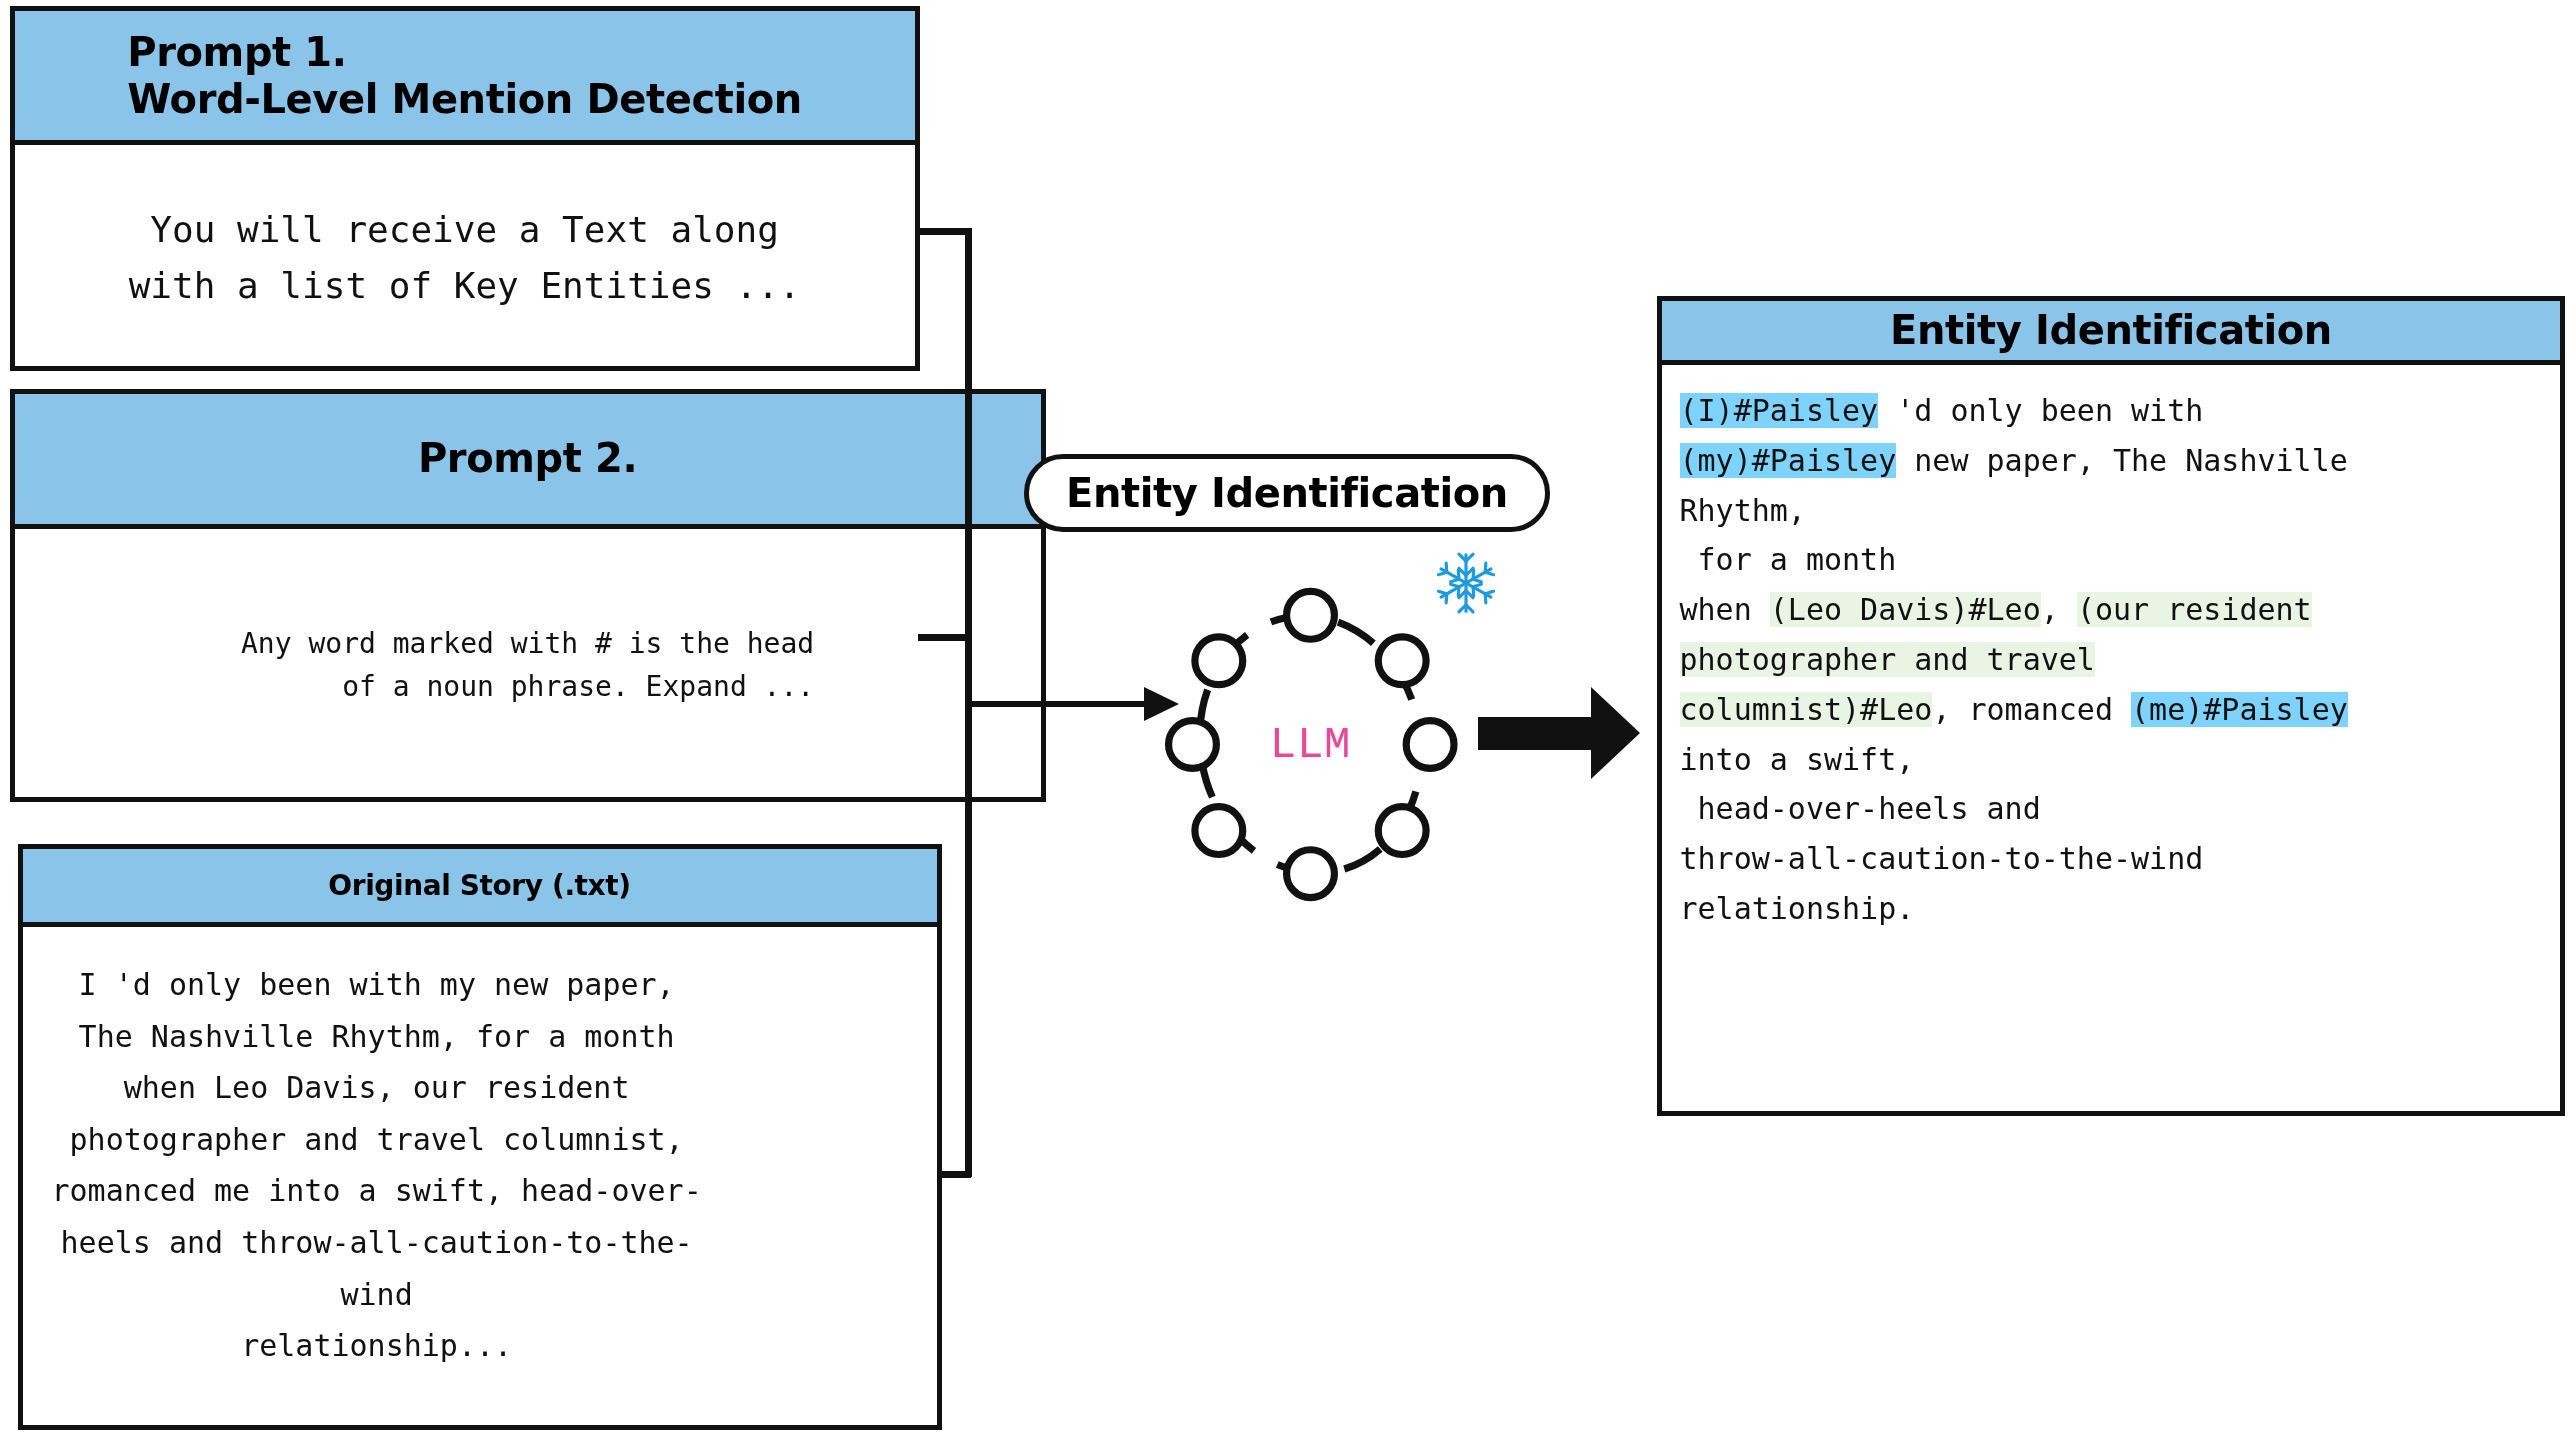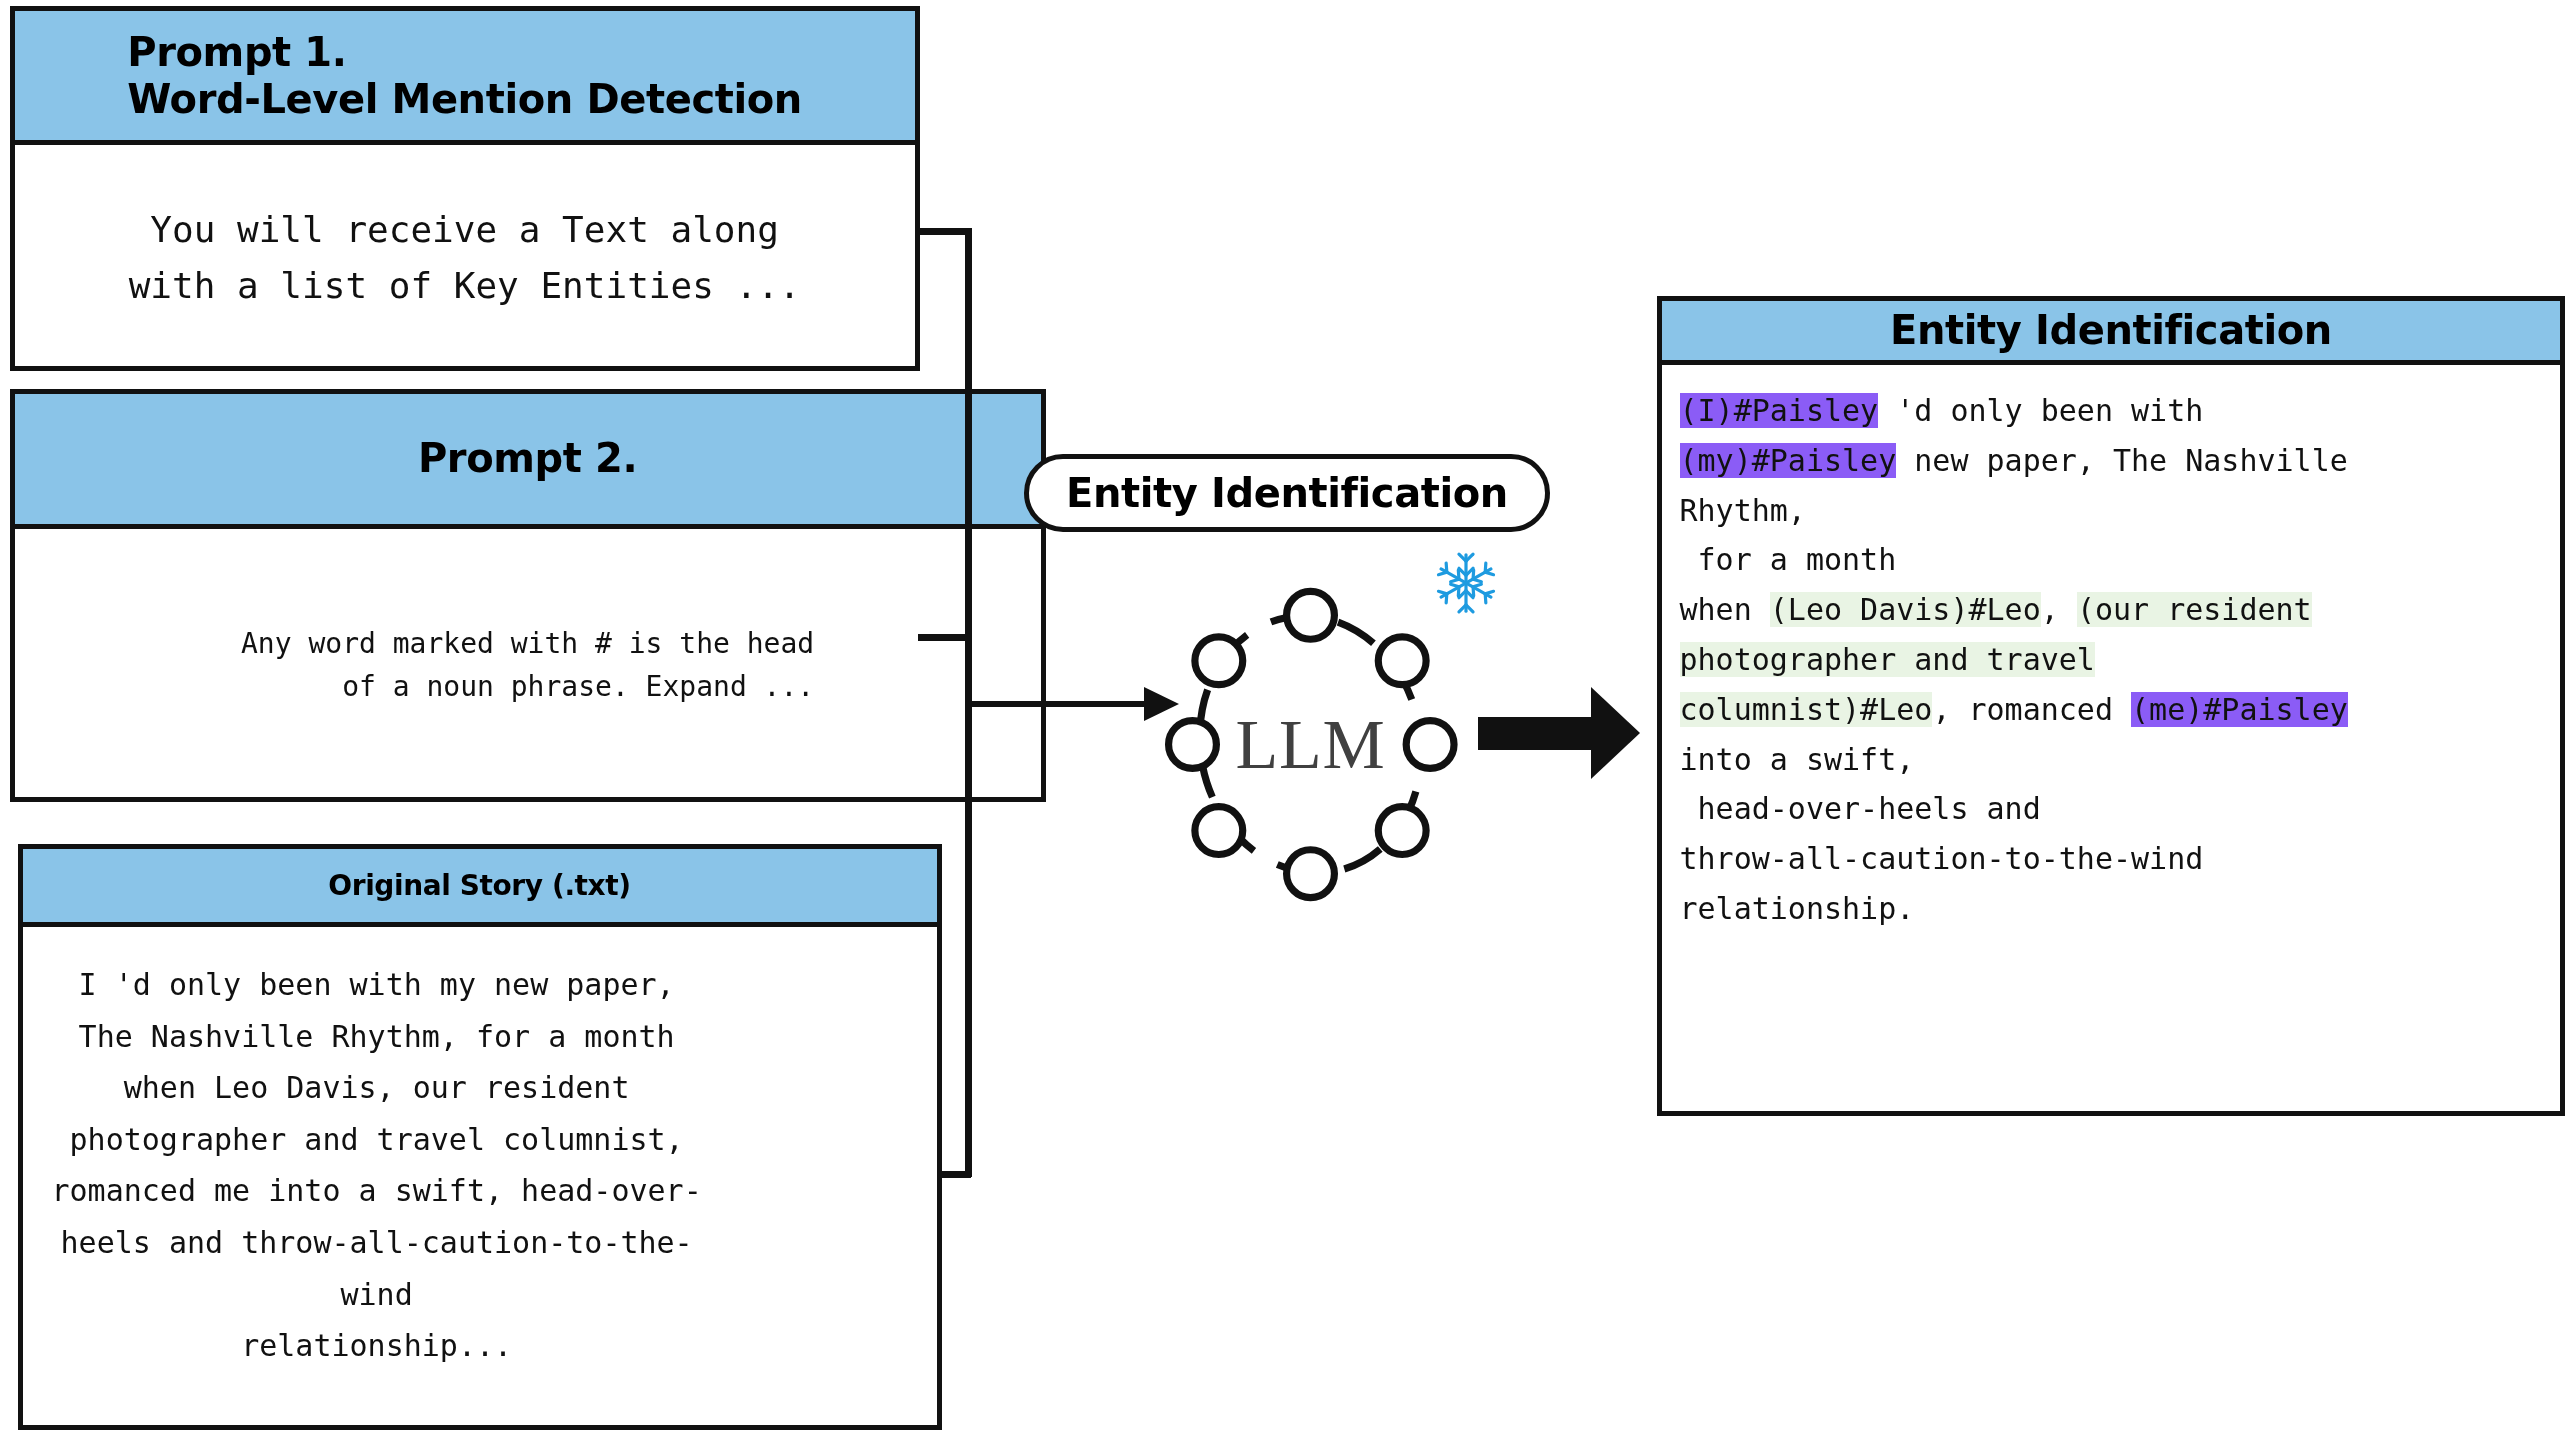--- a/index.html
+++ b/index.html
@@ -98,21 +98,21 @@
     height: 746px;
     font-size: 30px;
     line-height: 1.66;
     text-align: left;
     align-items: flex-start;
     justify-content: flex-start;
     padding: 21px 8px 0 17.5px;
     display: block;
   }
   #output .card-body .ln { display: block; }
-  .hl-peach { background: #8b5cf6; }
+  .hl-peach { background: #7dd3fc; }
   .hl-green { background: #E9F4E4; }
 
   
   #pill {
     position: absolute;
     left: 1024px;
     top: 454px;
     width: 526px;
     height: 78px;
     box-sizing: border-box;
@@ -138,23 +138,23 @@
     height: 335px;
   }
   #llm-node svg { display: block; width: 303px; height: 335px; }
   #llm-label {
     position: absolute;
     left: 0; top: 0;
     width: 303px; height: 335px;
     display: flex;
     align-items: center;
     justify-content: center;
-    font-family: Liberation Serif, serif;
-    font-size: 70px;
-    color: #404040;
+    font-family: Liberation Mono, monospace;
+    font-size: 44px;
+    color: #ec4899;
     letter-spacing: 0.8px;
     pointer-events: none;
   }
 
   
   #snowflake {
     position: absolute;
     left: 1434px;
     top: 551px;
     width: 64px;

